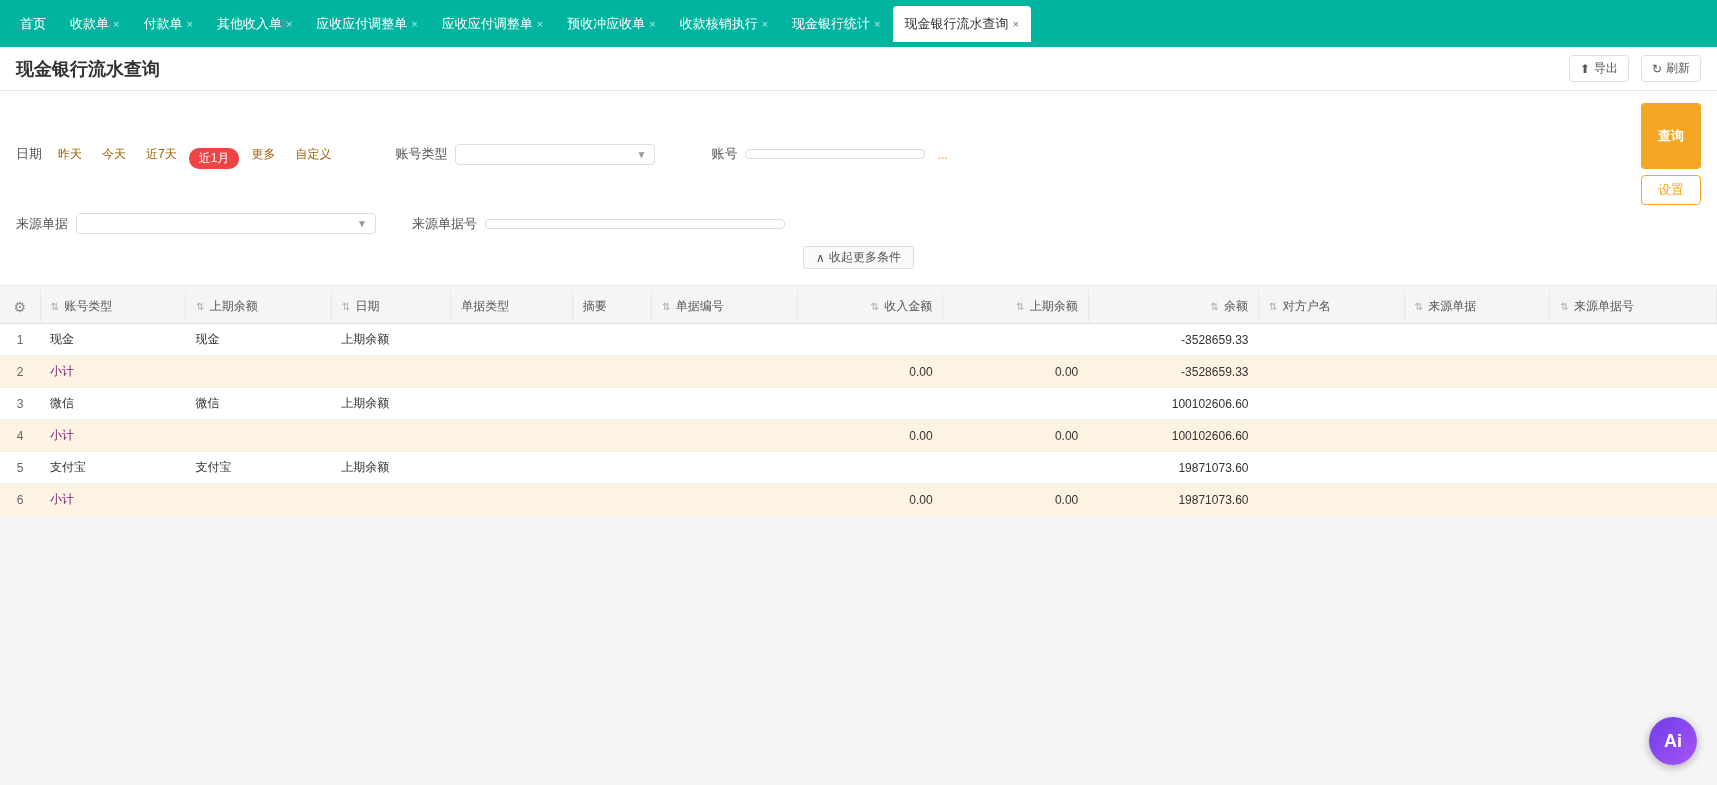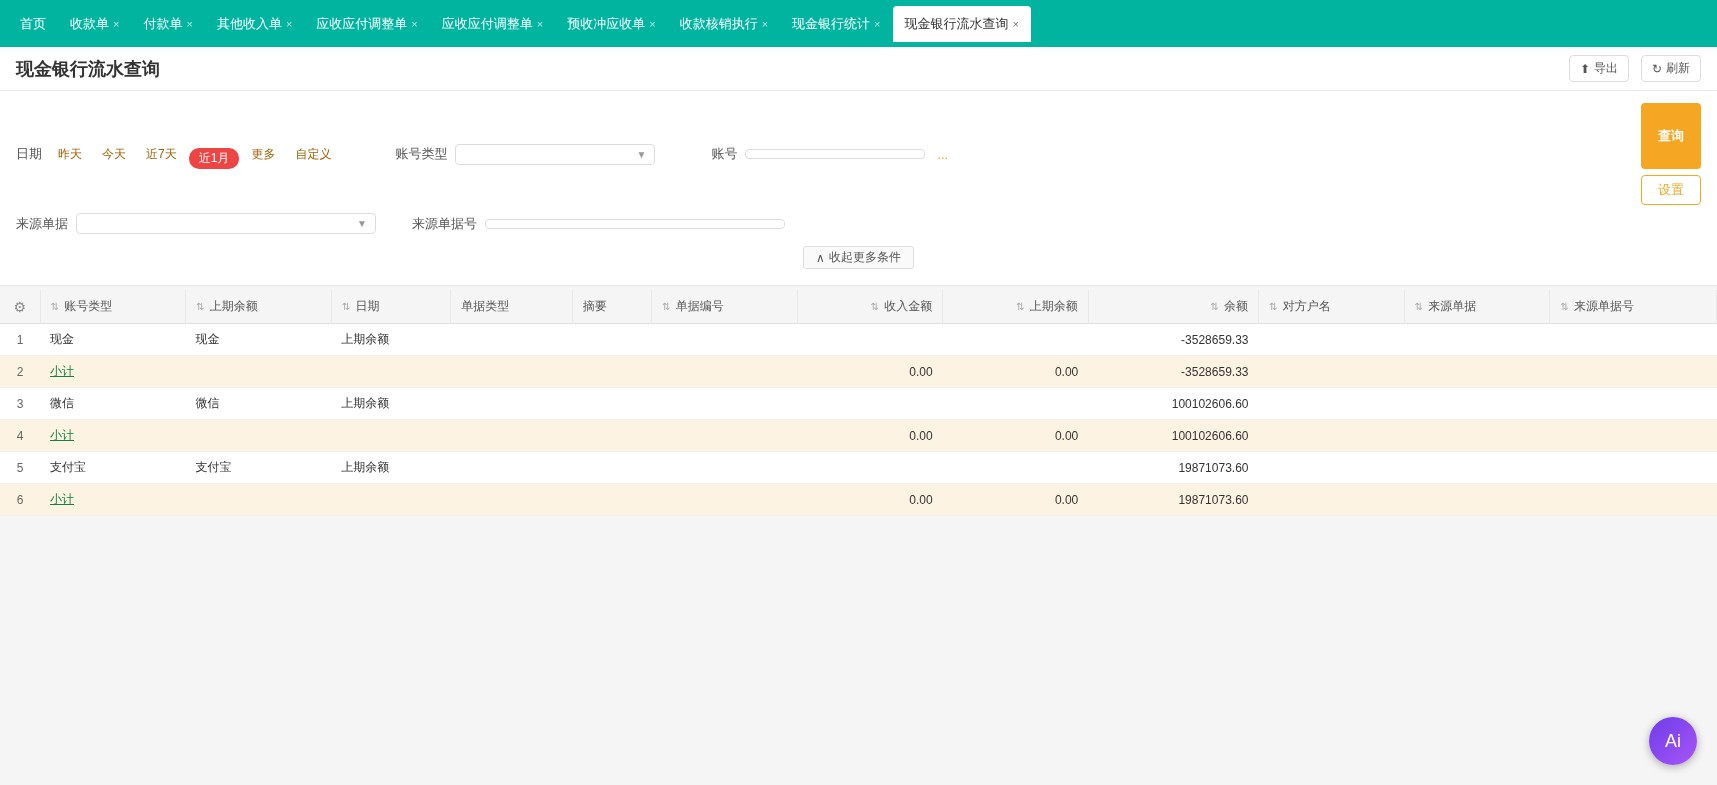--- a/index.html
+++ b/index.html
@@ -210,38 +210,38 @@
     thead th:first-child { width: 40px; text-align: center; }
     .sort-arrows { color: #aaa; font-size: 10px; margin-right: 2px; }
     tbody tr { border-bottom: 1px solid #f0f0f0; }
     tbody tr.subtotal { background: #fdf3e3; }
     tbody td {
       padding: 7px 10px;
       white-space: nowrap;
       color: #333;
     }
     tbody td:first-child { text-align: center; color: #666; }
-    .td-orange { color: #15803d; text-decoration: underline; }
+    .td-orange { color: #701a75; }
     .td-number { text-align: right; }
     .gear-icon { font-size: 14px; color: #888; cursor: pointer; }
 
     .ai-badge {
       position: fixed;
       right: 20px;
       bottom: 20px;
       background: linear-gradient(135deg, #6e3de8, #a855f7);
       color: #fff;
       border-radius: 50%;
       width: 48px;
       height: 48px;
       display: flex;
       align-items: center;
       justify-content: center;
       font-size: 18px;
-      font-weight: normal;
+      font-weight: bold;
       cursor: pointer;
       box-shadow: 0 2px 8px rgba(0,0,0,0.3);
     }
   </style>
 </head>
 <body>
 
 <nav class="top-nav">
   <div class="nav-item">
     <span>首页</span>

